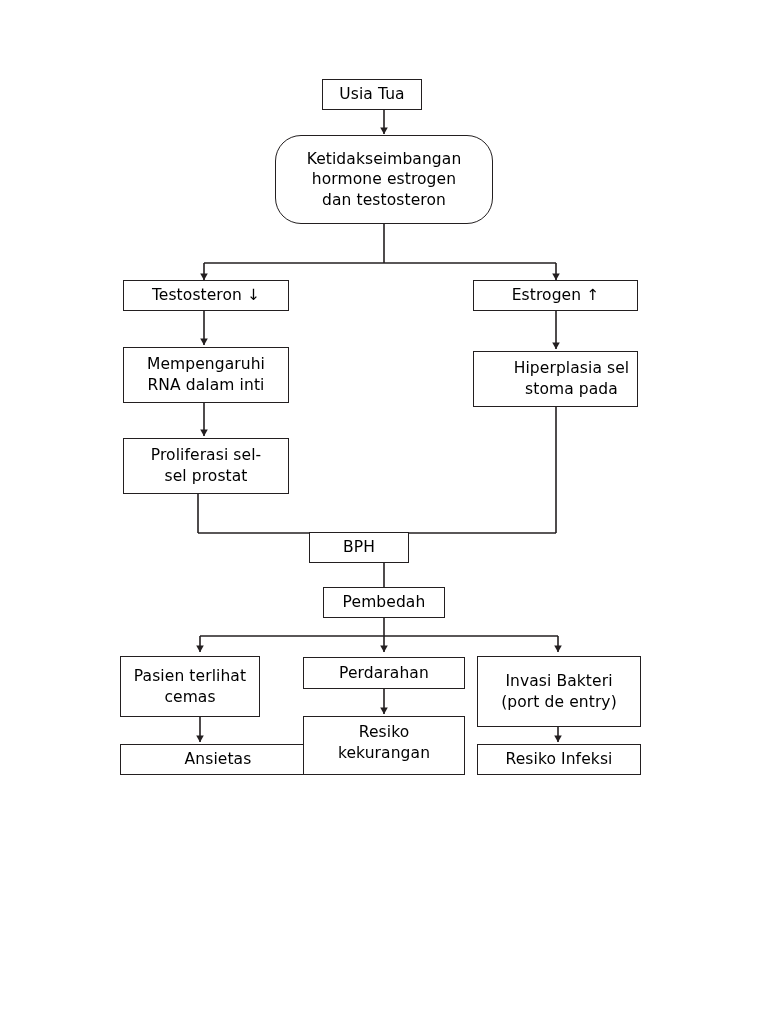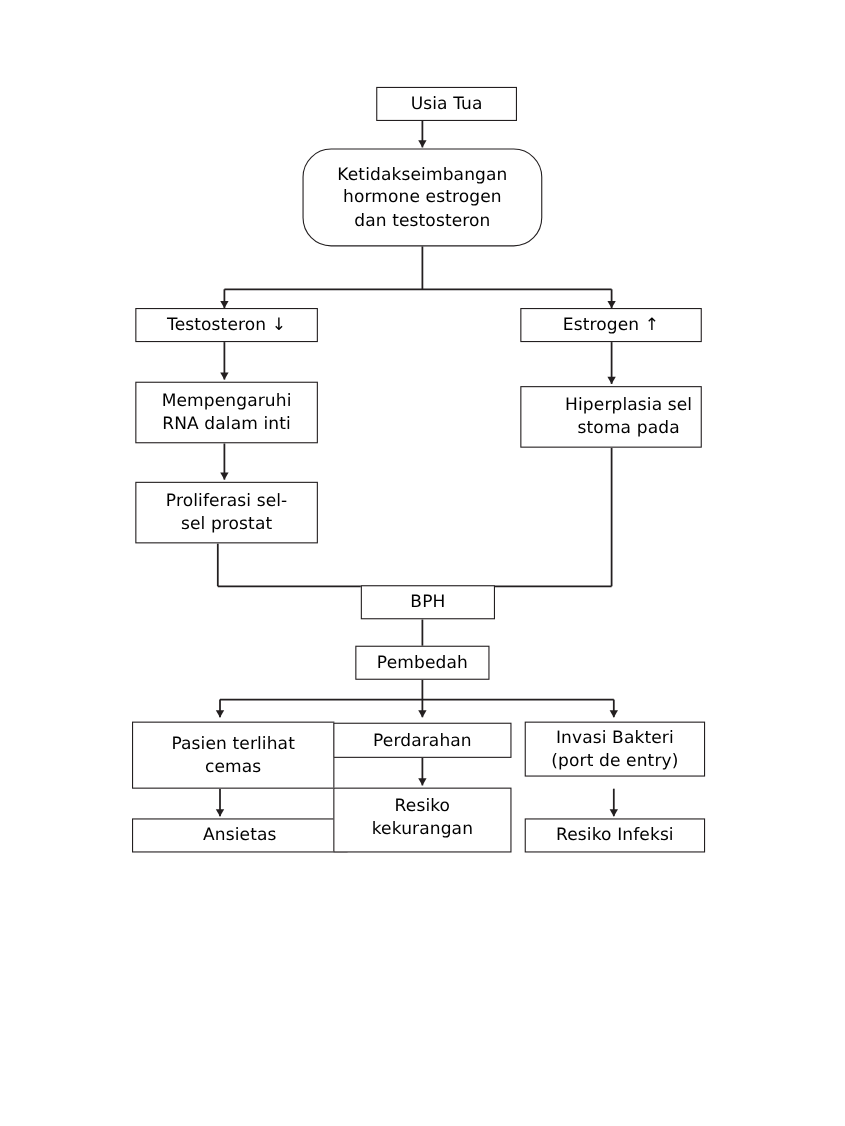--- a/index.html
+++ b/index.html
@@ -84,49 +84,49 @@
       <line x1="200" y1="636" x2="200" y2="652" marker-end="url(#ah)"></line>
       <line x1="384" y1="636" x2="384" y2="652" marker-end="url(#ah)"></line>
       <line x1="558" y1="636" x2="558" y2="652" marker-end="url(#ah)"></line>
 
       <line x1="200" y1="717" x2="200" y2="742" marker-end="url(#ah)"></line>
       <line x1="384" y1="689" x2="384" y2="714" marker-end="url(#ah)"></line>
       <line x1="558" y1="717" x2="558" y2="742" marker-end="url(#ah)"></line>
     </g>
   </svg>
 
-  <div class="node" style="left:322px; top:79px; width:128px; height:31px;margin-left:20px;">Usia Tua</div>
+  <div class="node" style="left:322px; top:79px; width:100px; height:31px;">Usia Tua</div>
 
   <div class="node" style="left:275px; top:135px; width:218px; height:89px;border-radius:26px;">Ketidakseimbangan
 hormone estrogen
 dan testosteron</div>
 
   <div class="node" style="left:123px; top:280px; width:166px; height:31px;">Testosteron ↓</div>
 
   <div class="node" style="left:473px; top:280px; width:165px; height:31px;">Estrogen ↑</div>
 
   <div class="node" style="left:123px; top:347px; width:166px; height:56px;">Mempengaruhi
 RNA dalam inti</div>
 
   <div class="node" style="left:473px; top:351px; width:165px; height:56px;padding-left:36px;">Hiperplasia sel
 stoma pada</div>
 
   <div class="node" style="left:123px; top:438px; width:166px; height:56px;">Proliferasi sel-
 sel prostat</div>
 
-  <div class="node" style="left:328px; top:532px; width:122px; height:31px;">BPH</div>
+  <div class="node" style="left:309px; top:532px; width:100px; height:31px;">BPH</div>
 
   <div class="node" style="left:323px; top:587px; width:122px; height:31px;">Pembedah</div>
 
-  <div class="node" style="left:120px; top:656px; width:184px; height:61px;">Pasien terlihat
+  <div class="node" style="left:120px; top:656px; width:140px; height:61px;">Pasien terlihat
 cemas</div>
 
   <div class="node" style="left:303px; top:657px; width:162px; height:32px;">Perdarahan</div>
 
-  <div class="node" style="left:477px; top:656px; width:164px; height:50px;">Invasi Bakteri
+  <div class="node" style="left:477px; top:656px; width:164px; height:71px;">Invasi Bakteri
 (port de entry)</div>
 
   <div class="node" style="left:120px; top:744px; width:196px; height:31px;text-align:center;">Ansietas</div>
 
   <div class="node clip-text" style="left:303px; top:716px; width:162px; height:59px;">Resiko
 kekurangan</div>
 
   <div class="node" style="left:477px; top:744px; width:164px; height:31px;">Resiko Infeksi</div>
 
 </div>

